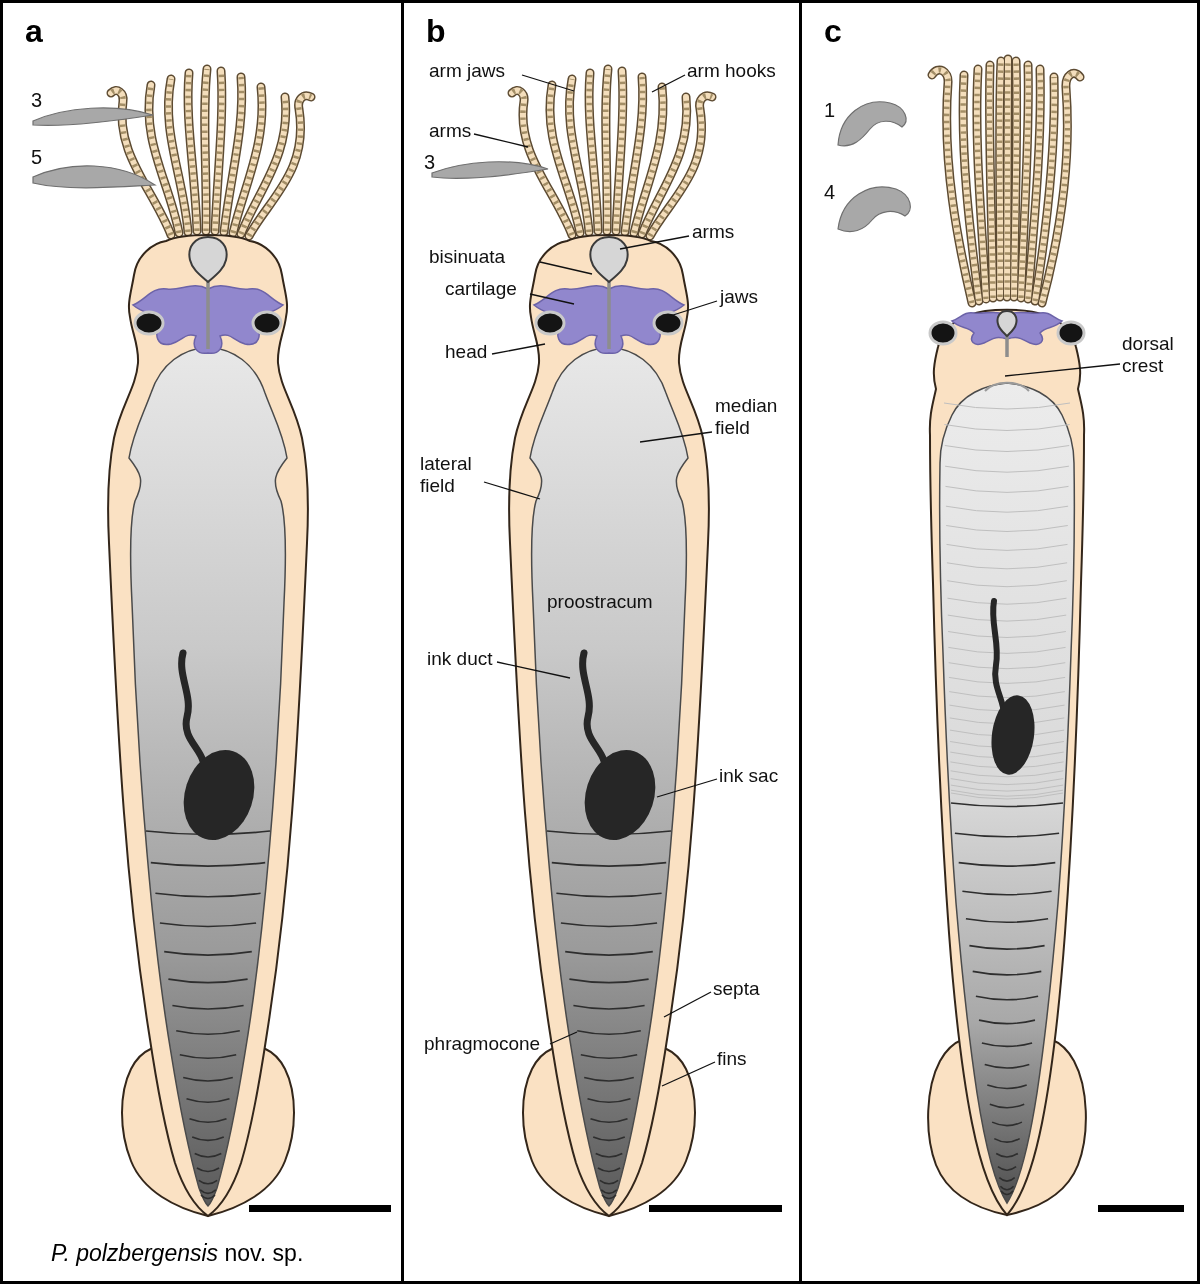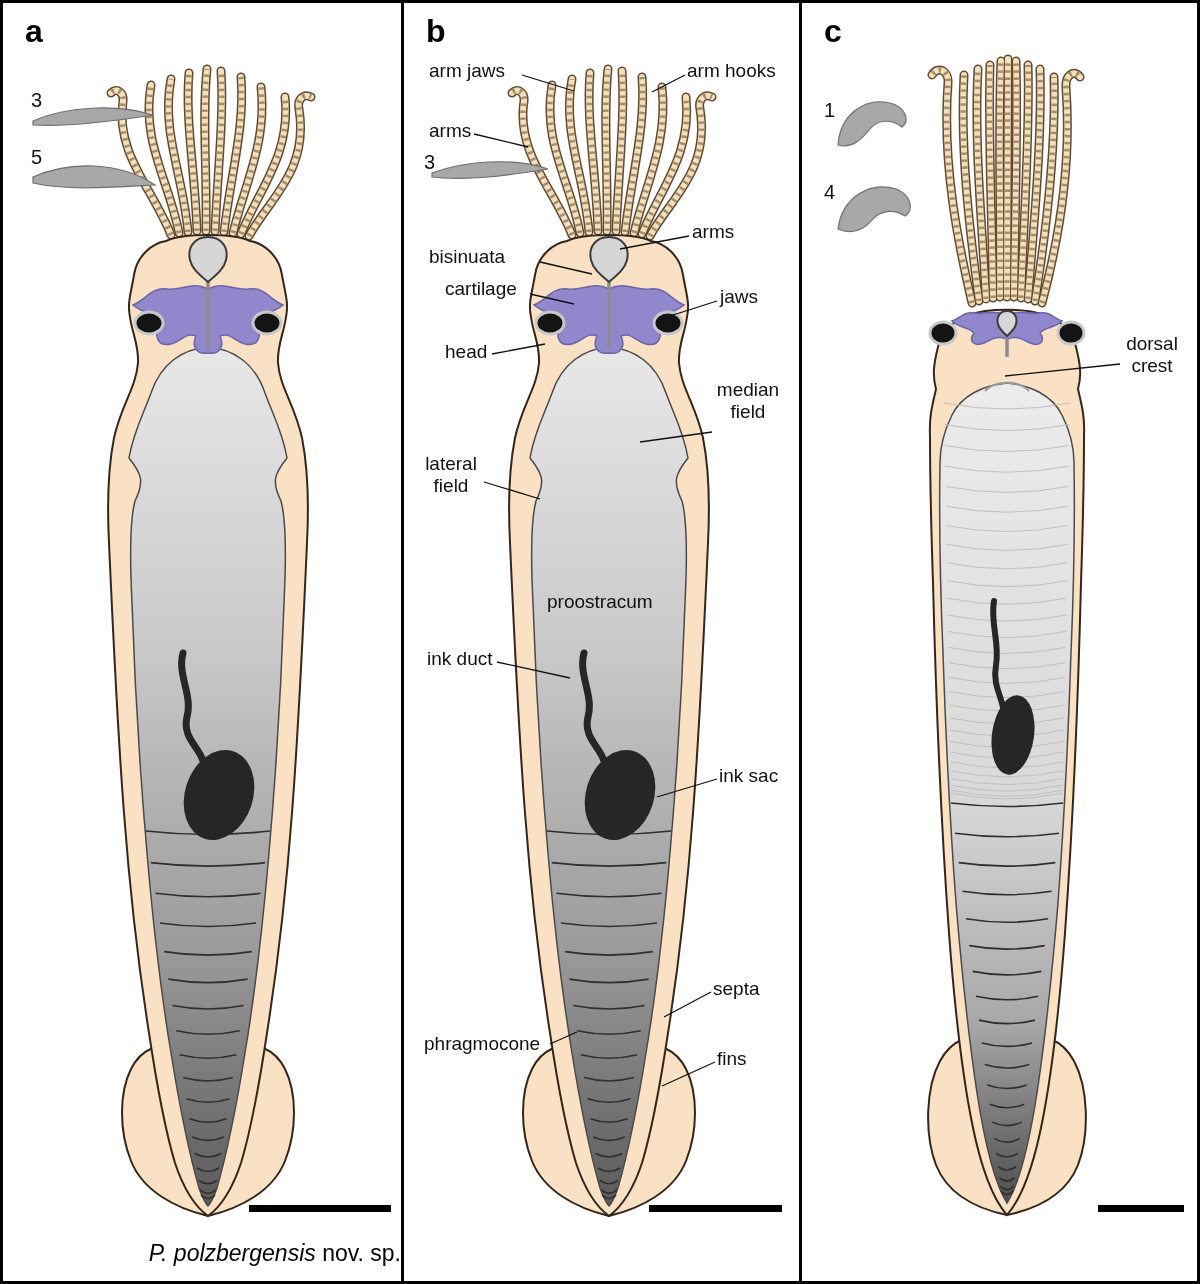--- a/index.html
+++ b/index.html
@@ -20,24 +20,24 @@
 
   .panel-letter {
     position:absolute; left:22px; top:10px;
     font-size:32px; font-weight:bold; color:#000;
   }
   .hook-num { position:absolute; font-size:20px; color:#111; }
   .ann {
     position:absolute; font-size:19px; line-height:22px;
     color:#111; white-space:nowrap;
   }
-  .ann.wrap { white-space:normal;text-align:center; }
+  .ann.wrap { white-space:normal; }
   .caption {
     position:absolute; bottom:14px; left:0; width:100%;
-    text-align:right; font-size:23px; color:#000;
+    text-align:left; font-size:23px; color:#000;padding-left:48px;
   }
   .caption .it { font-style:italic; }
   .scalebar { position:absolute; height:7px; background:#000; }
 
   
   .body-fill { fill:var(--body,#fae1c3); stroke:#33261a; stroke-width:2; }
   .fin       { fill:var(--body,#fae1c3); stroke:#33261a; stroke-width:2; }
   .shell     { stroke:#4a4a4a; stroke-width:1.5; }
   .septa path  { fill:none; stroke:#2e2e2e; stroke-width:1.6; }
   .growth path { fill:none; stroke:#bfbfbf; stroke-width:1; }
@@ -234,21 +234,21 @@
 
     <div class="ann" style="left:25px;top:57px">arm jaws</div>
     <div class="ann" style="left:283px;top:57px">arm hooks</div>
     <div class="ann" style="left:25px;top:117px">arms</div>
     <div class="hook-num" style="left:20px;top:148px">3</div>
     <div class="ann" style="left:288px;top:218px">arms</div>
     <div class="ann" style="left:25px;top:243px">bisinuata</div>
     <div class="ann" style="left:41px;top:275px">cartilage</div>
     <div class="ann" style="left:316px;top:283px">jaws</div>
     <div class="ann" style="left:41px;top:338px">head</div>
-    <div class="ann wrap" style="left:311px;top:376px;width:66px">median field</div>
+    <div class="ann wrap" style="left:311px;top:392px;width:66px">median field</div>
     <div class="ann wrap" style="left:16px;top:450px;width:62px;">lateral field</div>
     <div class="ann" style="left:143px;top:588px">proostracum</div>
     <div class="ann" style="left:23px;top:645px">ink duct</div>
     <div class="ann" style="left:315px;top:762px">ink sac</div>
     <div class="ann" style="left:309px;top:975px">septa</div>
     <div class="ann" style="left:20px;top:1030px">phragmocone</div>
     <div class="ann" style="left:313px;top:1045px">fins</div>
 
     <div class="scalebar" style="left:245px;top:1202px;width:133px"></div>
 

